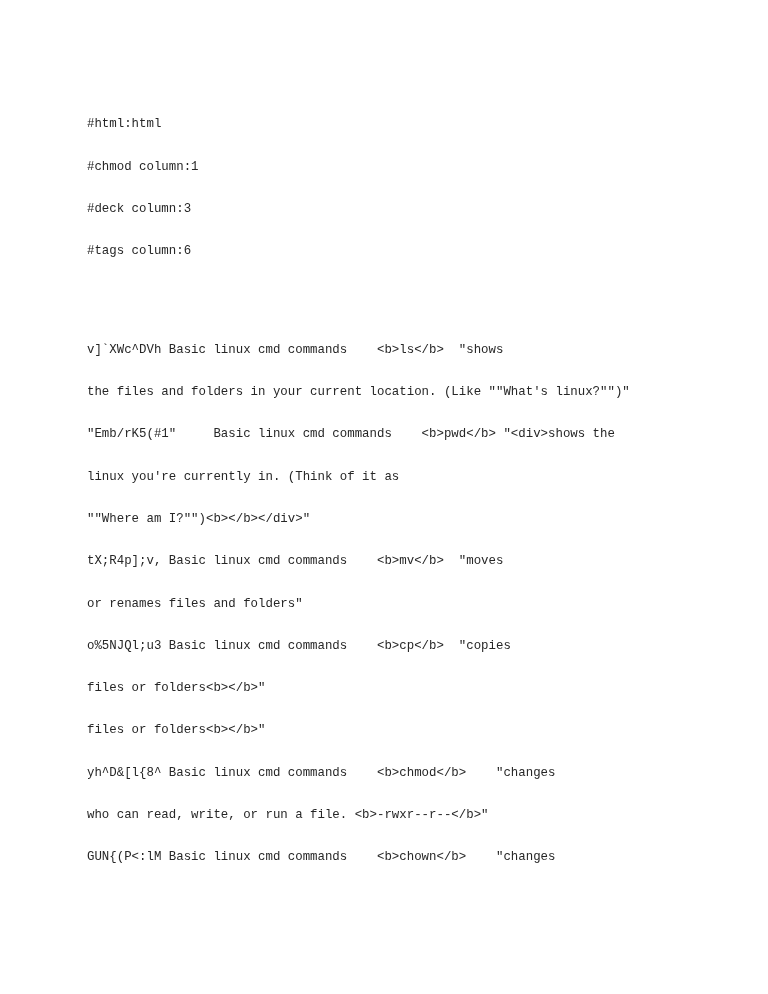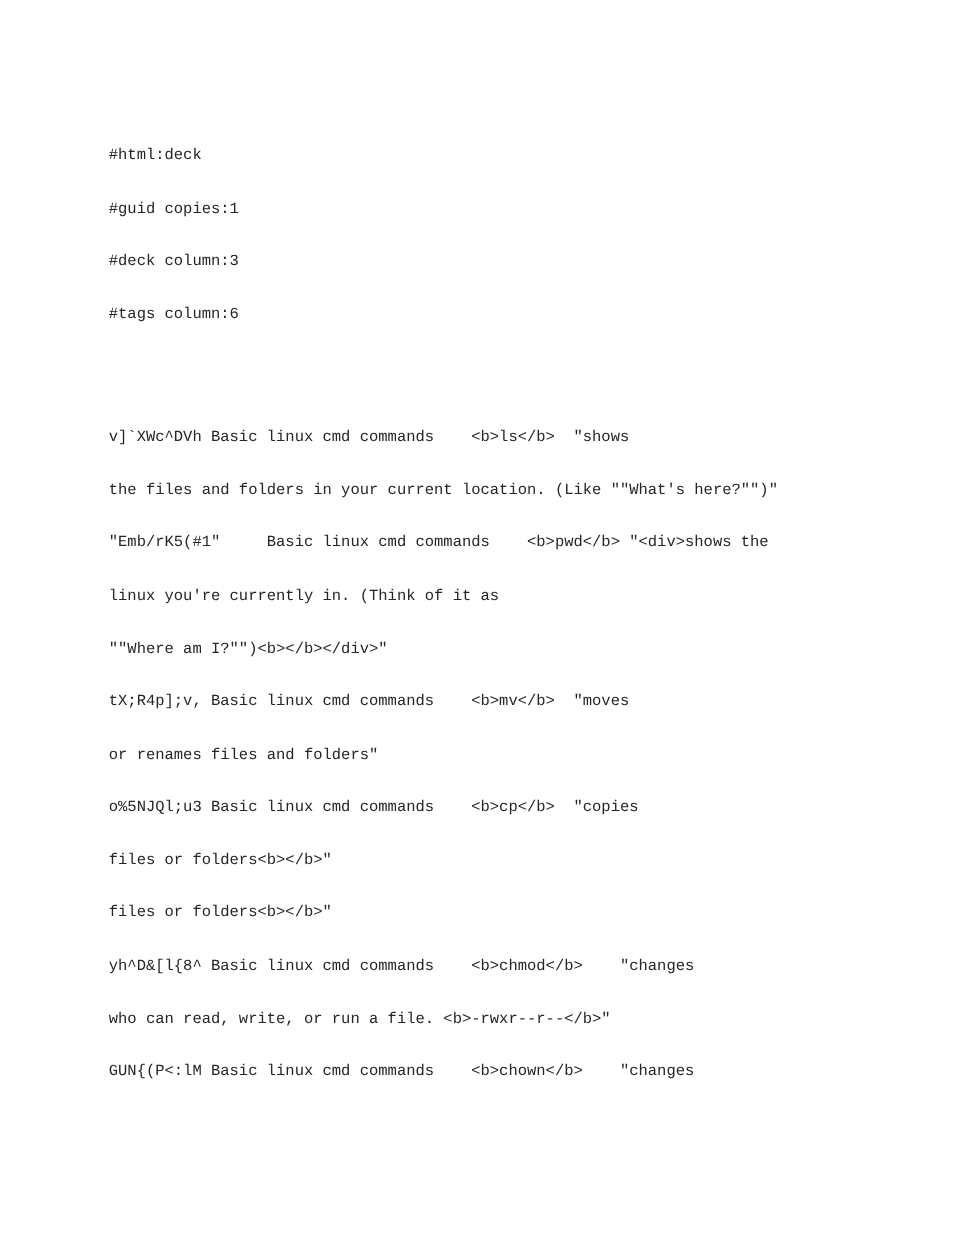--- a/index.html
+++ b/index.html
@@ -15,28 +15,28 @@
       color: #262626;
       white-space: pre;
     }
     .line { display: block; height: 14.1px; }
   </style>
 </head>
 <body>
 
 <div class="page">
   <div>
-    <span class="line">#html:deck</span>
-    <span class="line">#guid copies:1</span>
+    <span class="line">#html:html</span>
+    <span class="line">#chmod column:1</span>
     <span class="line">#deck column:3</span>
     <span class="line">#tags column:6</span>
   </div>
   <div>
     <span class="line">v]`XWc^DVh Basic linux cmd commands    &lt;b&gt;ls&lt;/b&gt;  "shows</span>
-    <span class="line">the files and folders in your current location. (Like ""What's here?"")"</span>
+    <span class="line">the files and folders in your current location. (Like ""What's linux?"")"</span>
     <span class="line">"Emb/rK5(#1"     Basic linux cmd commands    &lt;b&gt;pwd&lt;/b&gt; "&lt;div&gt;shows the</span>
     <span class="line">linux you're currently in. (Think of it as</span>
     <span class="line">""Where am I?"")&lt;b&gt;&lt;/b&gt;&lt;/div&gt;"</span>
     <span class="line">tX;R4p];v, Basic linux cmd commands    &lt;b&gt;mv&lt;/b&gt;  "moves</span>
     <span class="line">or renames files and folders"</span>
     <span class="line">o%5NJQl;u3 Basic linux cmd commands    &lt;b&gt;cp&lt;/b&gt;  "copies</span>
     <span class="line">files or folders&lt;b&gt;&lt;/b&gt;"</span>
     <span class="line">files or folders&lt;b&gt;&lt;/b&gt;"</span>
     <span class="line">yh^D&amp;[l{8^ Basic linux cmd commands    &lt;b&gt;chmod&lt;/b&gt;    "changes</span>
     <span class="line">who can read, write, or run a file. &lt;b&gt;-rwxr--r--&lt;/b&gt;"</span>

